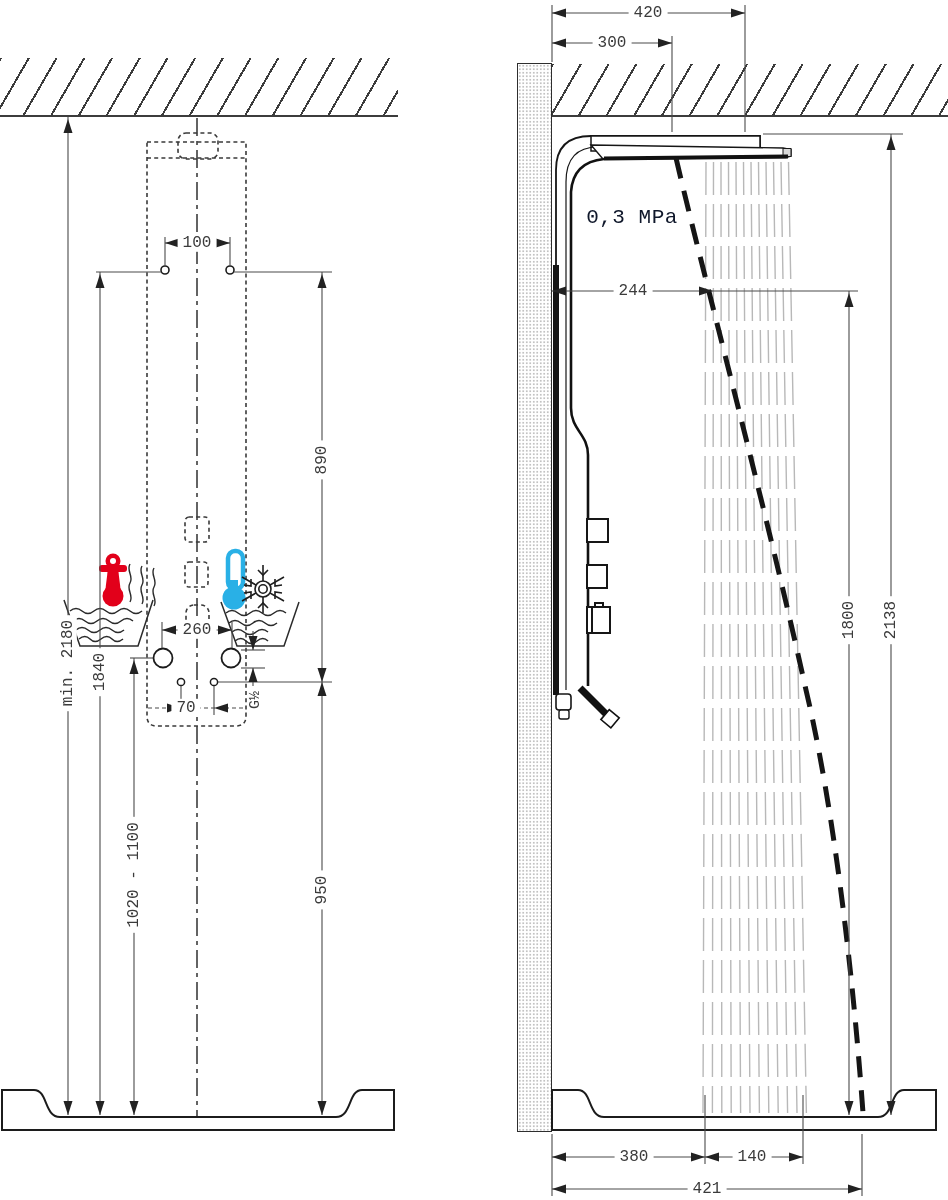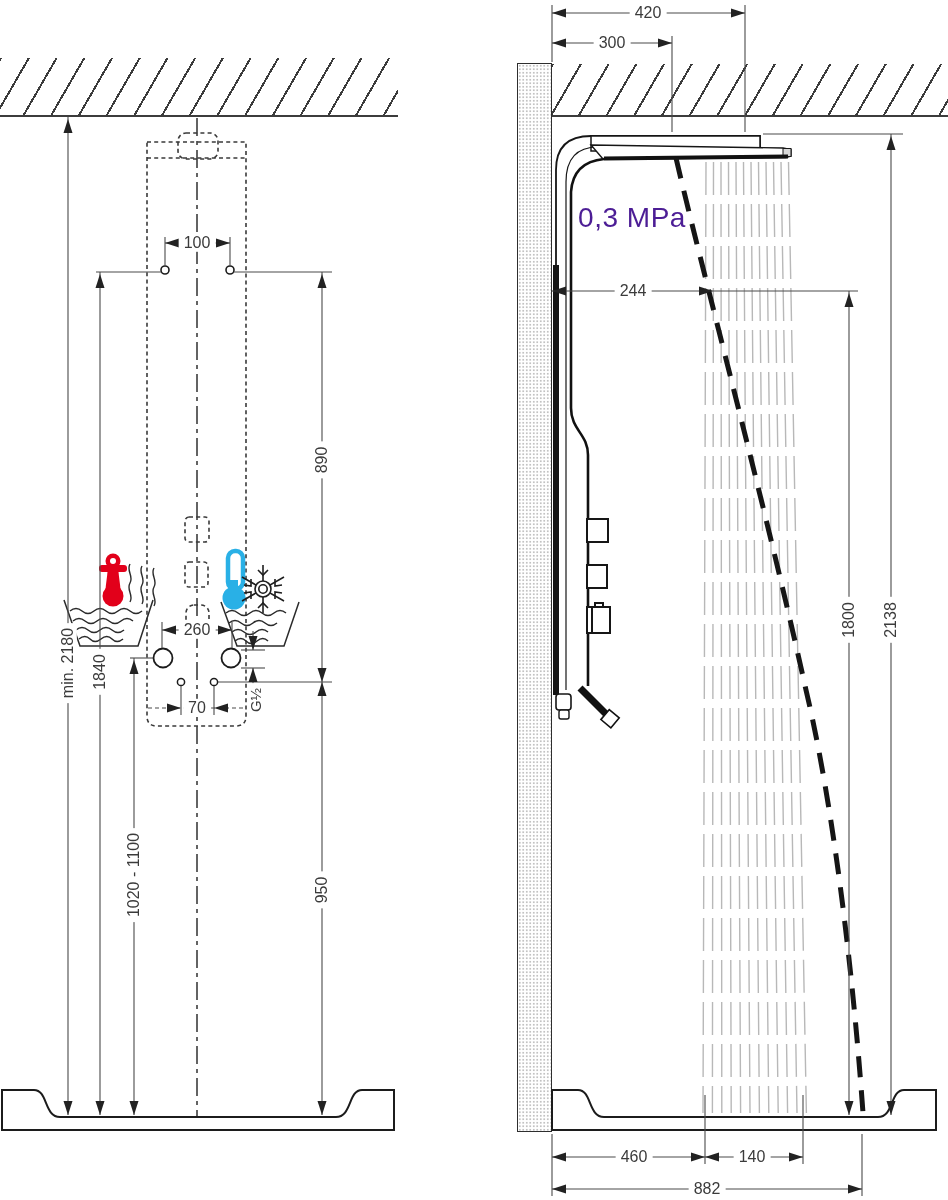--- a/index.html
+++ b/index.html
@@ -1,31 +1,31 @@
 <!DOCTYPE html>
 <html><head>
 <meta charset="utf-8">
 <style>
   html,body{margin:0;padding:0;background:#fff;}
   #page{position:relative;width:948px;height:1200px;background:#fff;overflow:hidden;
-        font-family:Liberation Sans, sans-serif;}
+        font-family:Liberation Mono, monospace;}
   .hatch{position:absolute;border-bottom:2px solid #3c3c3c;
          background:repeating-linear-gradient(120deg,#3c3c3c 0 2px,transparent 2px 24px);}
   #hatch-left{left:0;top:58px;width:398px;height:57px;}
   #hatch-right{left:552px;top:64px;width:396px;height:51px;}
   #wall{position:absolute;left:517px;top:63px;width:35px;height:1069px;
         border:1.5px solid #2e2e2e;box-sizing:border-box;
         background-image:radial-gradient(#c2c2c2 0.8px,transparent 0.9px);
         background-size:3.5px 3.5px;}
   svg{position:absolute;left:0;top:0;}
   .lbl{position:absolute;font-size:16px;color:#3b3b3b;background:#fff;
        padding:0 5px;white-space:nowrap;line-height:1.15;
        transform:translate(-50%,-50%);}
   .lbl.rot{transform:translate(-50%,-50%) rotate(-90deg);}
-  .lbl.big{font-size:28px;color:#4c1d95;padding:0;background:transparent;letter-spacing:0.5px;}
+  .lbl.big{font-size:21px;color:#0f172a;padding:0;background:transparent;letter-spacing:0.5px;}
   .lbl.small{font-size:15px;}
 </style>
 </head>
 <body>
 
 <div id="page">
 
   <div id="hatch-left" class="hatch"></div>
   <div id="hatch-right" class="hatch"></div>
   <div id="wall"></div>
@@ -234,27 +234,27 @@
         <polygon points="322,1115 317.5,1101 326.5,1101"></polygon>
     </g>
   </svg>
 
   <div class="lbl" style="left:648px;top:13px">420</div>
   <div class="lbl" style="left:612px;top:43px">300</div>
   <div class="lbl big" style="left:632px;top:218px">0,3 MPa</div>
   <div class="lbl" style="left:633px;top:291px">244</div>
   <div class="lbl rot" style="left:849px;top:620px">1800</div>
   <div class="lbl rot" style="left:891px;top:620px">2138</div>
-  <div class="lbl" style="left:634px;top:1157px">460</div>
+  <div class="lbl" style="left:634px;top:1157px">380</div>
   <div class="lbl" style="left:752px;top:1157px">140</div>
-  <div class="lbl" style="left:707px;top:1189px">882</div>
+  <div class="lbl" style="left:707px;top:1189px">421</div>
 
   <div class="lbl" style="left:197px;top:243px">100</div>
   <div class="lbl" style="left:197px;top:630px">260</div>
-  <div class="lbl" style="left:197px;top:708px">70</div>
+  <div class="lbl" style="left:186px;top:708px">70</div>
   <div class="lbl rot small" style="left:256px;top:700px">G½</div>
   <div class="lbl rot" style="left:68px;top:663px">min. 2180</div>
   <div class="lbl rot" style="left:100px;top:672px">1840</div>
   <div class="lbl rot" style="left:134px;top:875px">1020 - 1100</div>
   <div class="lbl rot" style="left:322px;top:460px">890</div>
   <div class="lbl rot" style="left:322px;top:890px">950</div>
 
 </div>
 
 </body></html>

